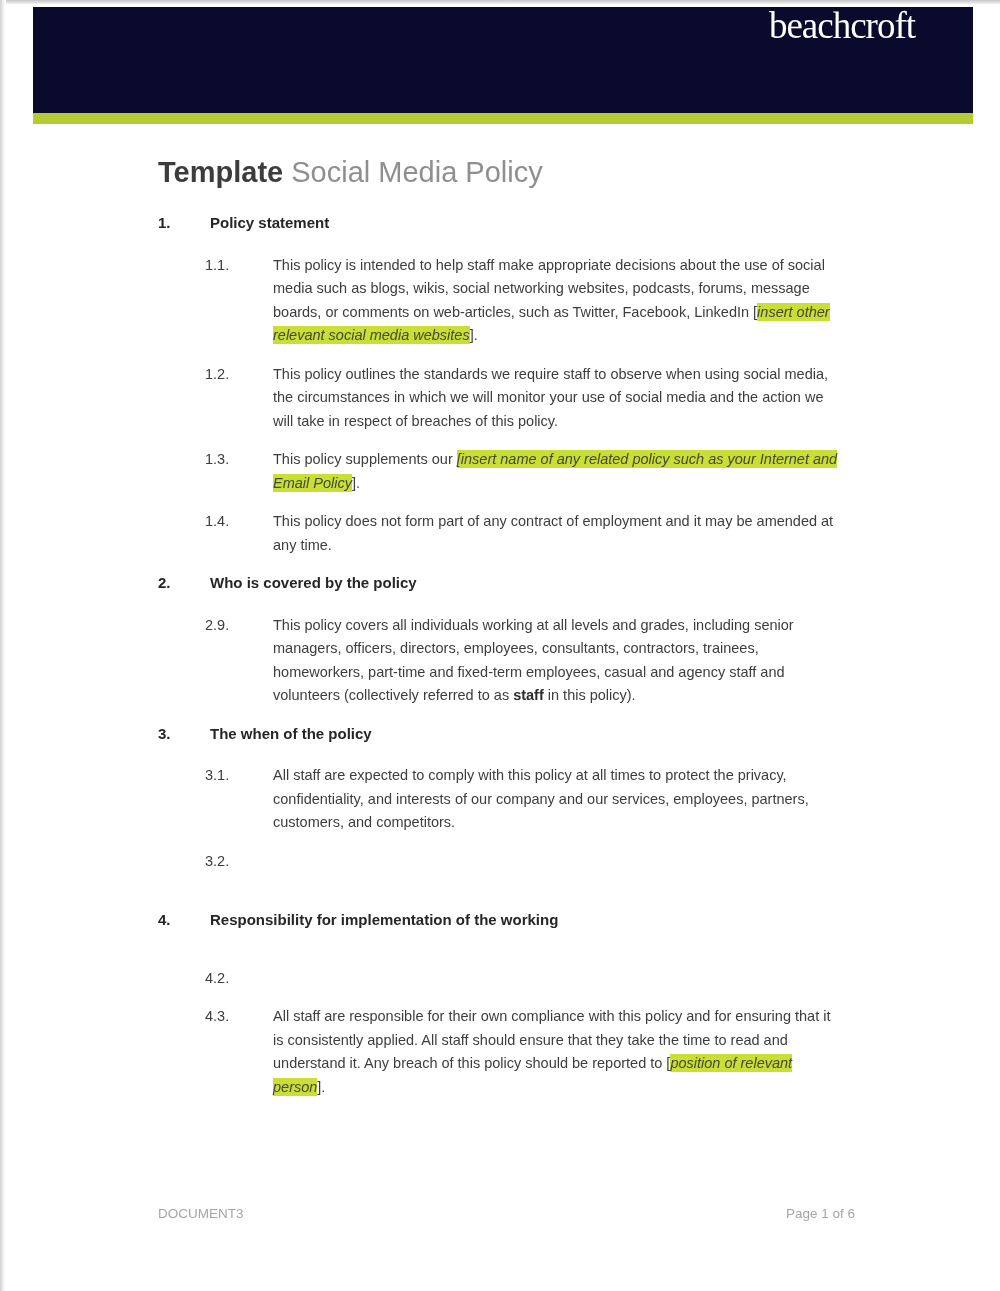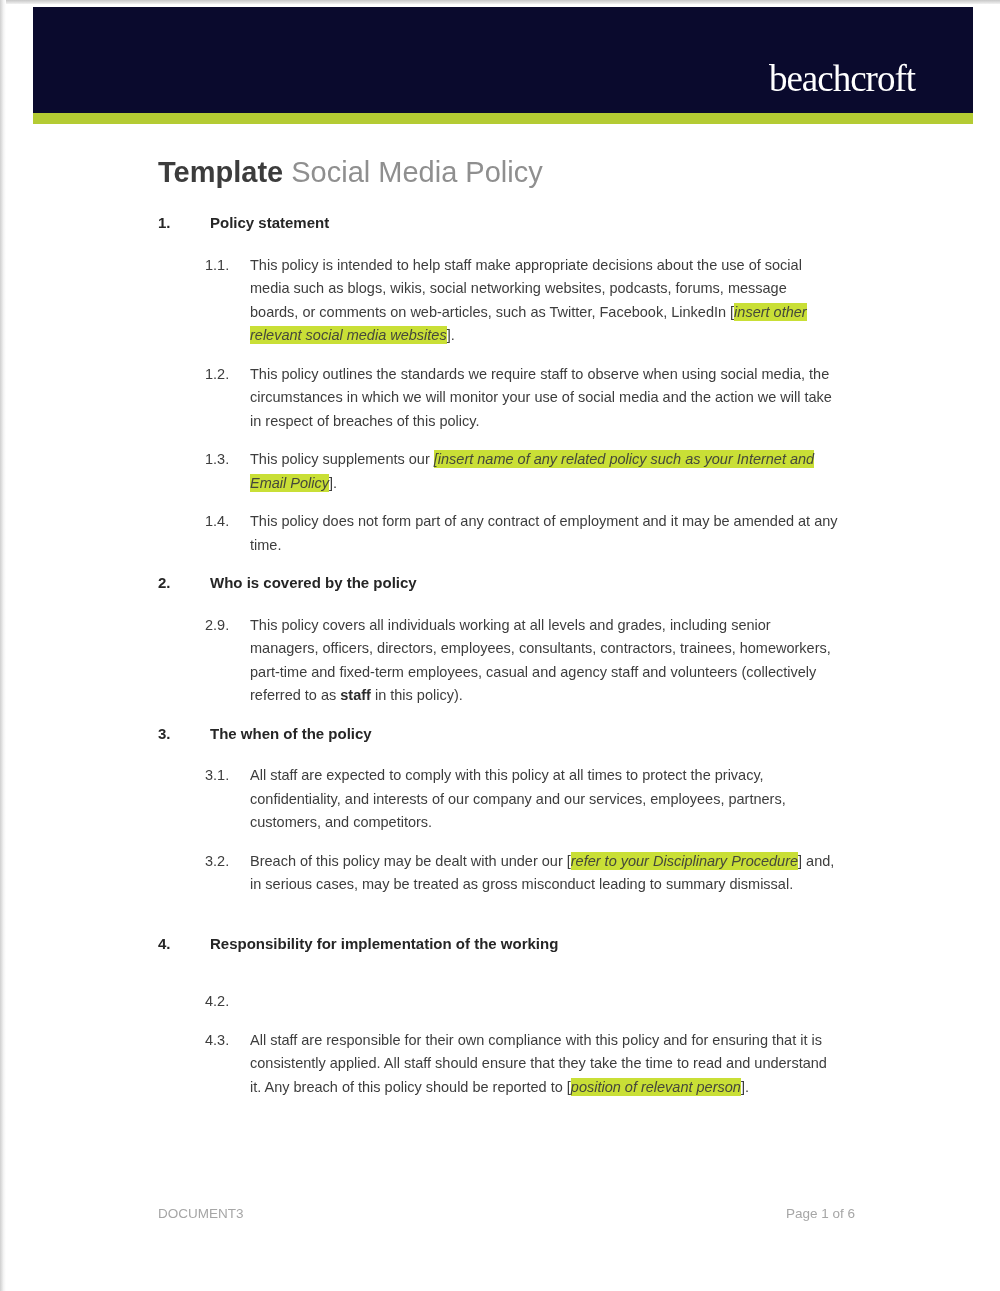--- a/index.html
+++ b/index.html
@@ -20,21 +20,21 @@
   .edge-top{position:absolute;top:0;left:0;right:0;height:4px;
     background:linear-gradient(#c7c7c7,#f2f2f2);}
   .edge-left{position:absolute;top:0;left:0;bottom:0;width:6px;
     background:linear-gradient(to right,#cfcfcf,#f4f4f4 60%,#ffffff);}
 
   .banner{
     margin:7px 0 0 33px;
     width:940px;height:106px;
     background:var(--banner-navy);
     box-sizing:border-box;
-    display:flex;align-items:flex-end;justify-content:flex-end;
+    display:flex;align-items:flex-start;justify-content:flex-end;
     padding:0 58px 16px 0;
   }
   .logo{
     color:#ffffff;
     font-family:"Liberation Serif", serif;
     font-size:37px;
     line-height:1;
     letter-spacing:-1px;
   }
   .stripe{
@@ -63,20 +63,21 @@
     line-height:1.3;
   }
   .heading-num{width:52px;flex:none;}
 
   .item-row{
     display:flex;
     margin:0 16px 15px 0;
     font-size:14.5px;
     line-height:23.5px;
     color:#3d3d3d;
+    gap:23px;
   }
   .item-num{margin-left:47px;width:45px;flex:none;}
   .item-text{flex:1;}
 
   .extra-space{margin-top:37px;}
 
   .seg-h{
     background:var(--highlight-green);
     font-style:italic;
     color:#45483a;
@@ -143,21 +144,20 @@
         <div class="heading-row">
           <span class="heading-num">3.</span>
           <span class="heading-text">The when of the policy</span>
         </div>
         <div class="item-row">
           <span class="item-num">3.1.</span>
           <div class="item-text"><span>All staff are expected to comply with this policy at all times to protect the privacy, confidentiality, and interests of our company and our services, employees, partners, customers, and competitors.</span></div>
         </div>
         <div class="item-row">
           <span class="item-num">3.2.</span>
-          <div class="item-text"><span>Breach of this policy may be dealt with under our [</span><span class="seg-h">refer to your Disciplinary Procedure</span><span>] and, in serious cases, may be treated as gross misconduct leading to summary dismissal.</span></div>
         </div>
       </div>
       <div class="section">
         <div class="heading-row extra-space">
           <span class="heading-num">4.</span>
           <span class="heading-text">Responsibility for implementation of the working</span>
         </div>
         <div class="item-row extra-space">
           <span class="item-num">4.2.</span>
         </div>

